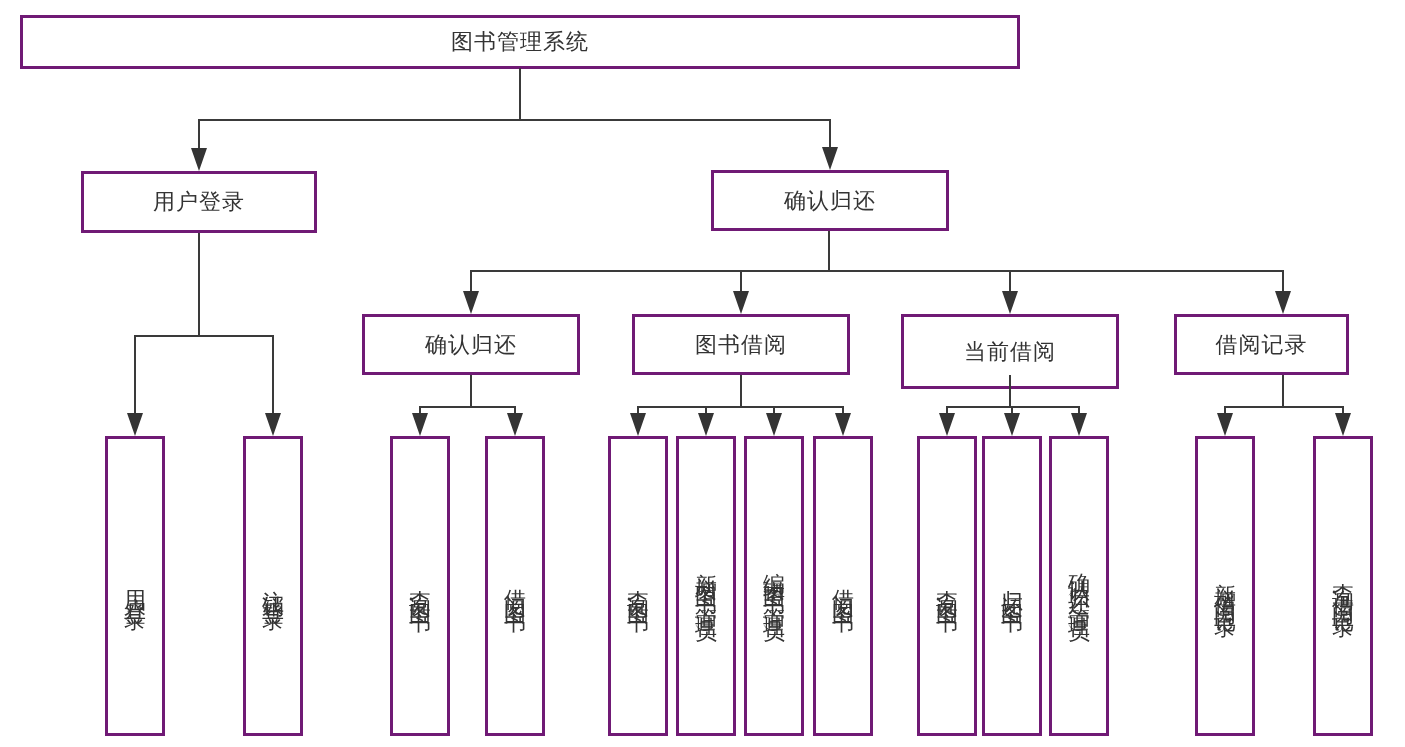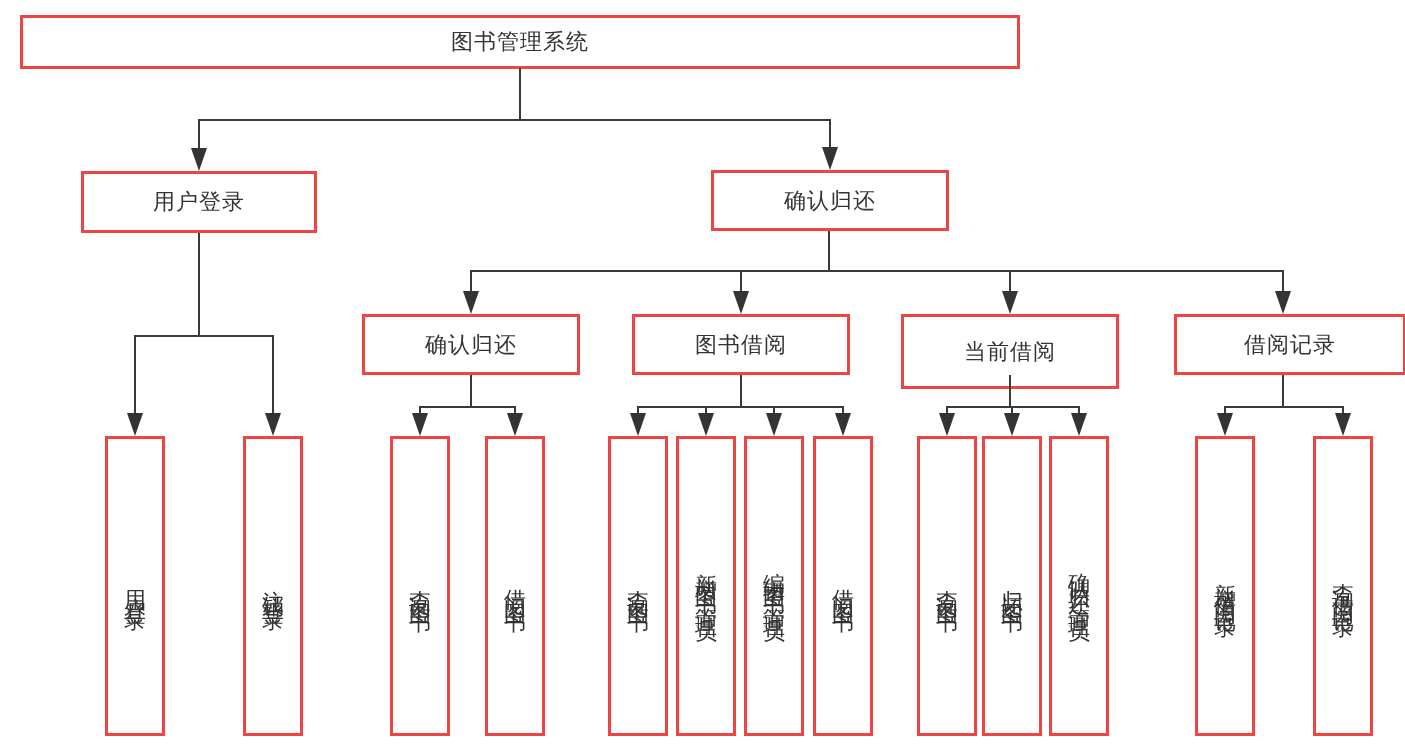--- a/index.html
+++ b/index.html
@@ -3,21 +3,21 @@
 <meta charset="utf-8">
 <style>
   * { margin:0; padding:0; box-sizing:border-box; }
   html,body { background:#ffffff; }
   body { font-family:"Liberation Sans","DejaVu Sans",sans-serif; }
   .canvas {
     position:relative; width:1405px; height:747px;
     background:#ffffff; overflow:hidden;
   }
   .box {
-    position:absolute; border:3px solid #ef4444; background:#ffffff;
+    position:absolute; border:3px solid #701a75; background:#ffffff;
     display:flex; align-items:center; justify-content:center;
     font-size:22px; color:#333333; letter-spacing:1px;
   }
   .vbox .vtext {
     writing-mode:vertical-rl; text-orientation:upright;
     letter-spacing:7px; line-height:1; font-size:22px; color:#333333;
   }
   .hline, .vline { position:absolute; background:#3a3a3a; }
   .arrow {
     position:absolute; width:0; height:0;
@@ -79,21 +79,21 @@
 
   <div class="box" style="left:362px;top:314px;width:218px;height:61px">
     <span>确认归还</span>
   </div>
   <div class="box" style="left:632px;top:314px;width:218px;height:61px">
     <span>图书借阅</span>
   </div>
   <div class="box" style="left:901px;top:314px;width:218px;height:75px">
     <span>当前借阅</span>
   </div>
-  <div class="box" style="left:1174px;top:314px;width:232px;height:61px">
+  <div class="box" style="left:1174px;top:314px;width:175px;height:61px">
     <span>借阅记录</span>
   </div>
 
   <div>
     <div class="vline" style="left:470px;top:375px;width:2px;height:33px"></div>
     <div class="hline" style="left:419px;top:406px;width:97px;height:2px"></div>
     <div class="vline" style="left:419px;top:406px;width:2px;height:10px"></div>
     <div class="arrow" style="left:412px;top:413px"></div>
     <div class="vline" style="left:514px;top:406px;width:2px;height:10px"></div>
     <div class="arrow" style="left:507px;top:413px"></div>

